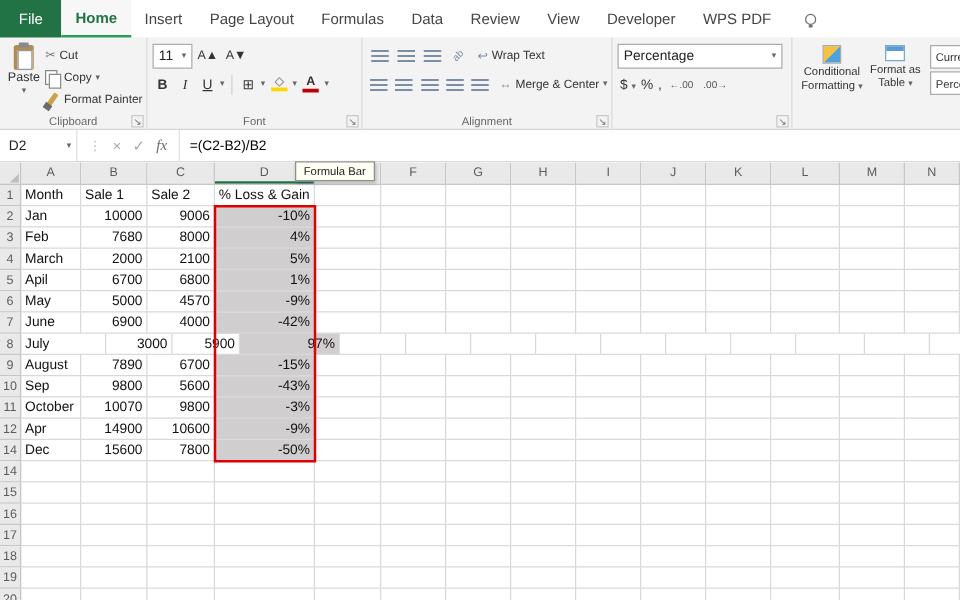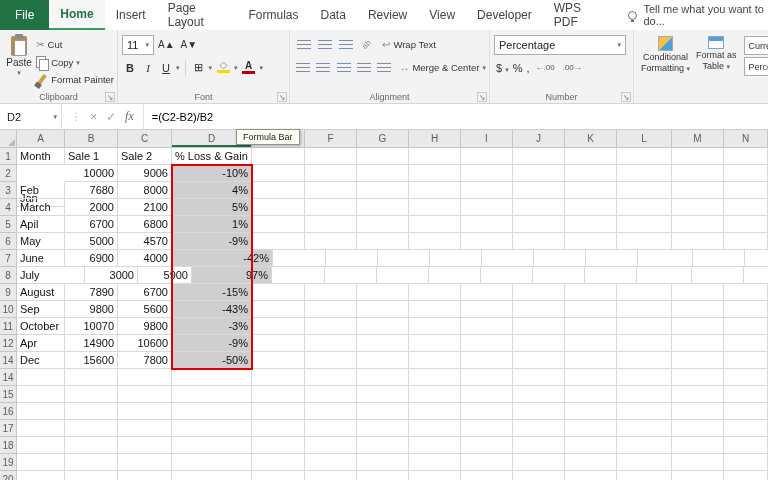--- a/index.html
+++ b/index.html
@@ -107,21 +107,20 @@
   .sel-overlay{position:absolute;border:2px solid #e00000;pointer-events:none;z-index:5}
 </style>
 </head>
 <body>
 
 <div class="tabbar">
   <div class="file-tab">File</div>
   <div id="tabsDyn" style="display:contents"><div class="tab active">Home</div><div class="tab">Insert</div><div class="tab">Page Layout</div><div class="tab">Formulas</div><div class="tab">Data</div><div class="tab">Review</div><div class="tab">View</div><div class="tab">Developer</div><div class="tab">WPS PDF</div></div>
   <div class="tellme">
     <span class="bulb"></span>
-    <span>Tell me what you want to do...</span>
   </div>
 </div>
 
 <div class="ribbon">
 
   <div class="group g-clipboard">
     <div class="paste-btn">
       <span class="clipboard-icon"></span>
       <span>Paste</span>
       <span class="dd">▾</span>
@@ -232,21 +231,20 @@
     <div class="numrow">
       <div>
         <span>$</span>
         <span class="dd">▾</span>
       </div>
       <div>%</div>
       <div>,</div>
       <div class="dec-btn">←.00</div>
       <div class="dec-btn">.00→</div>
     </div>
-    <div class="group-label">Number</div>
     <div class="launcher">↘</div>
   </div>
 
   <div class="group g-styles">
     <div class="bigbtn">
       <span class="cf-icon"></span>
       <span>Conditional</span>
       <span>
         <span>Formatting</span> <span class="dd">▾</span>
       </span>
@@ -311,21 +309,21 @@
       <div class="xcell" style="width: 52px;"></div>
       <div class="xcell" style="width: 52px;"></div>
       <div class="xcell" style="width: 52px;"></div>
       <div class="xcell" style="width: 52px;"></div>
       <div class="xcell" style="width: 55px;"></div>
       <div class="xcell" style="width: 52px;"></div>
       <div class="xcell" style="width: 44px;"></div>
     </div>
     <div class="xrow">
       <div class="xcell xrh" style="width: 17px;">2</div>
-      <div class="xcell" style="width: 48px; margin-top: 25px;">Jan</div>
+      <div class="xcell" style="width: 48px;">Jan</div>
       <div class="xcell num" style="width: 53px;">10000</div>
       <div class="xcell num" style="width: 54px;">9006</div>
       <div class="xcell num insel" style="width: 80px;">-10%</div>
       <div class="xcell" style="width: 53px;"></div>
       <div class="xcell" style="width: 52px;"></div>
       <div class="xcell" style="width: 52px;"></div>
       <div class="xcell" style="width: 52px;"></div>
       <div class="xcell" style="width: 52px;"></div>
       <div class="xcell" style="width: 52px;"></div>
       <div class="xcell" style="width: 52px;"></div>
@@ -399,21 +397,21 @@
       <div class="xcell" style="width: 52px;"></div>
       <div class="xcell" style="width: 55px;"></div>
       <div class="xcell" style="width: 52px;"></div>
       <div class="xcell" style="width: 44px;"></div>
     </div>
     <div class="xrow">
       <div class="xcell xrh" style="width: 17px;">7</div>
       <div class="xcell" style="width: 48px;">June</div>
       <div class="xcell num" style="width: 53px;">6900</div>
       <div class="xcell num" style="width: 54px;">4000</div>
-      <div class="xcell num insel" style="width: 101px;">-42%</div>
+      <div class="xcell num insel" style="width: 80px;">-42%</div>
       <div class="xcell" style="width: 53px;"></div>
       <div class="xcell" style="width: 52px;"></div>
       <div class="xcell" style="width: 52px;"></div>
       <div class="xcell" style="width: 52px;"></div>
       <div class="xcell" style="width: 52px;"></div>
       <div class="xcell" style="width: 52px;"></div>
       <div class="xcell" style="width: 52px;"></div>
       <div class="xcell" style="width: 55px;"></div>
       <div class="xcell" style="width: 52px;"></div>
       <div class="xcell" style="width: 44px;"></div>

